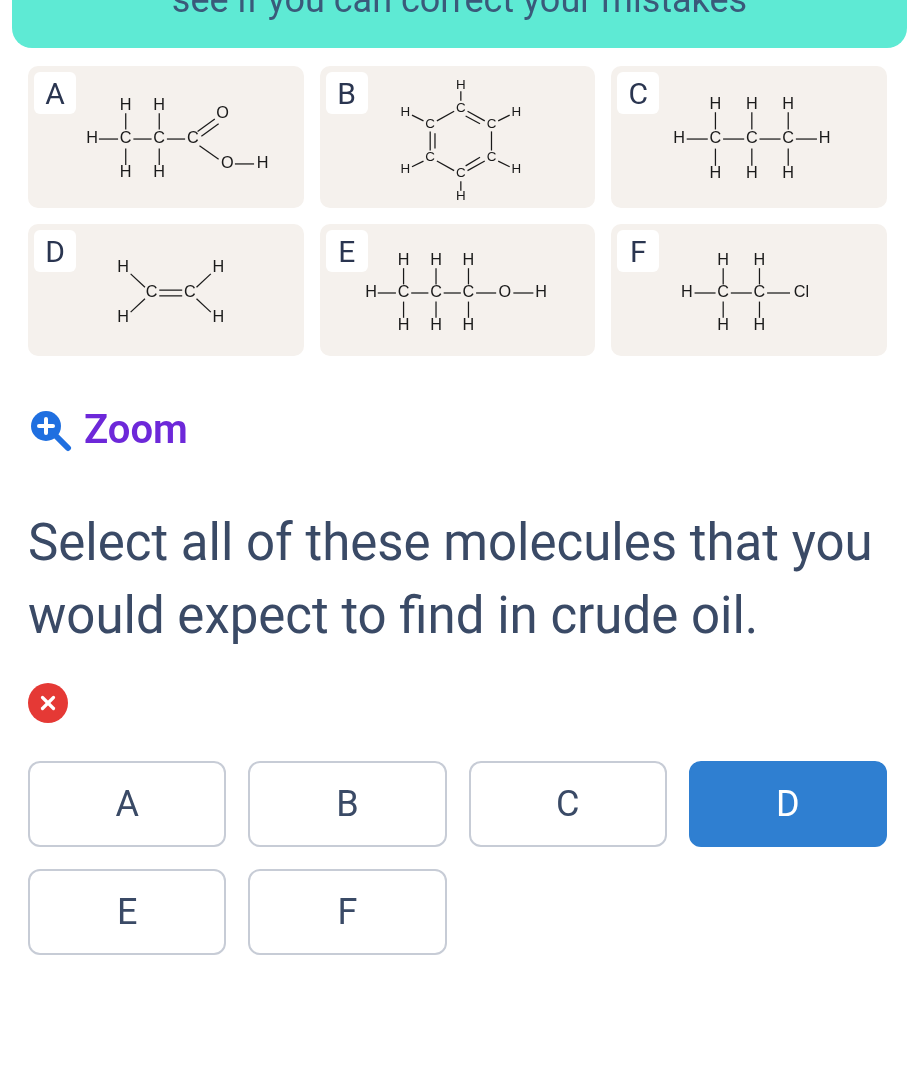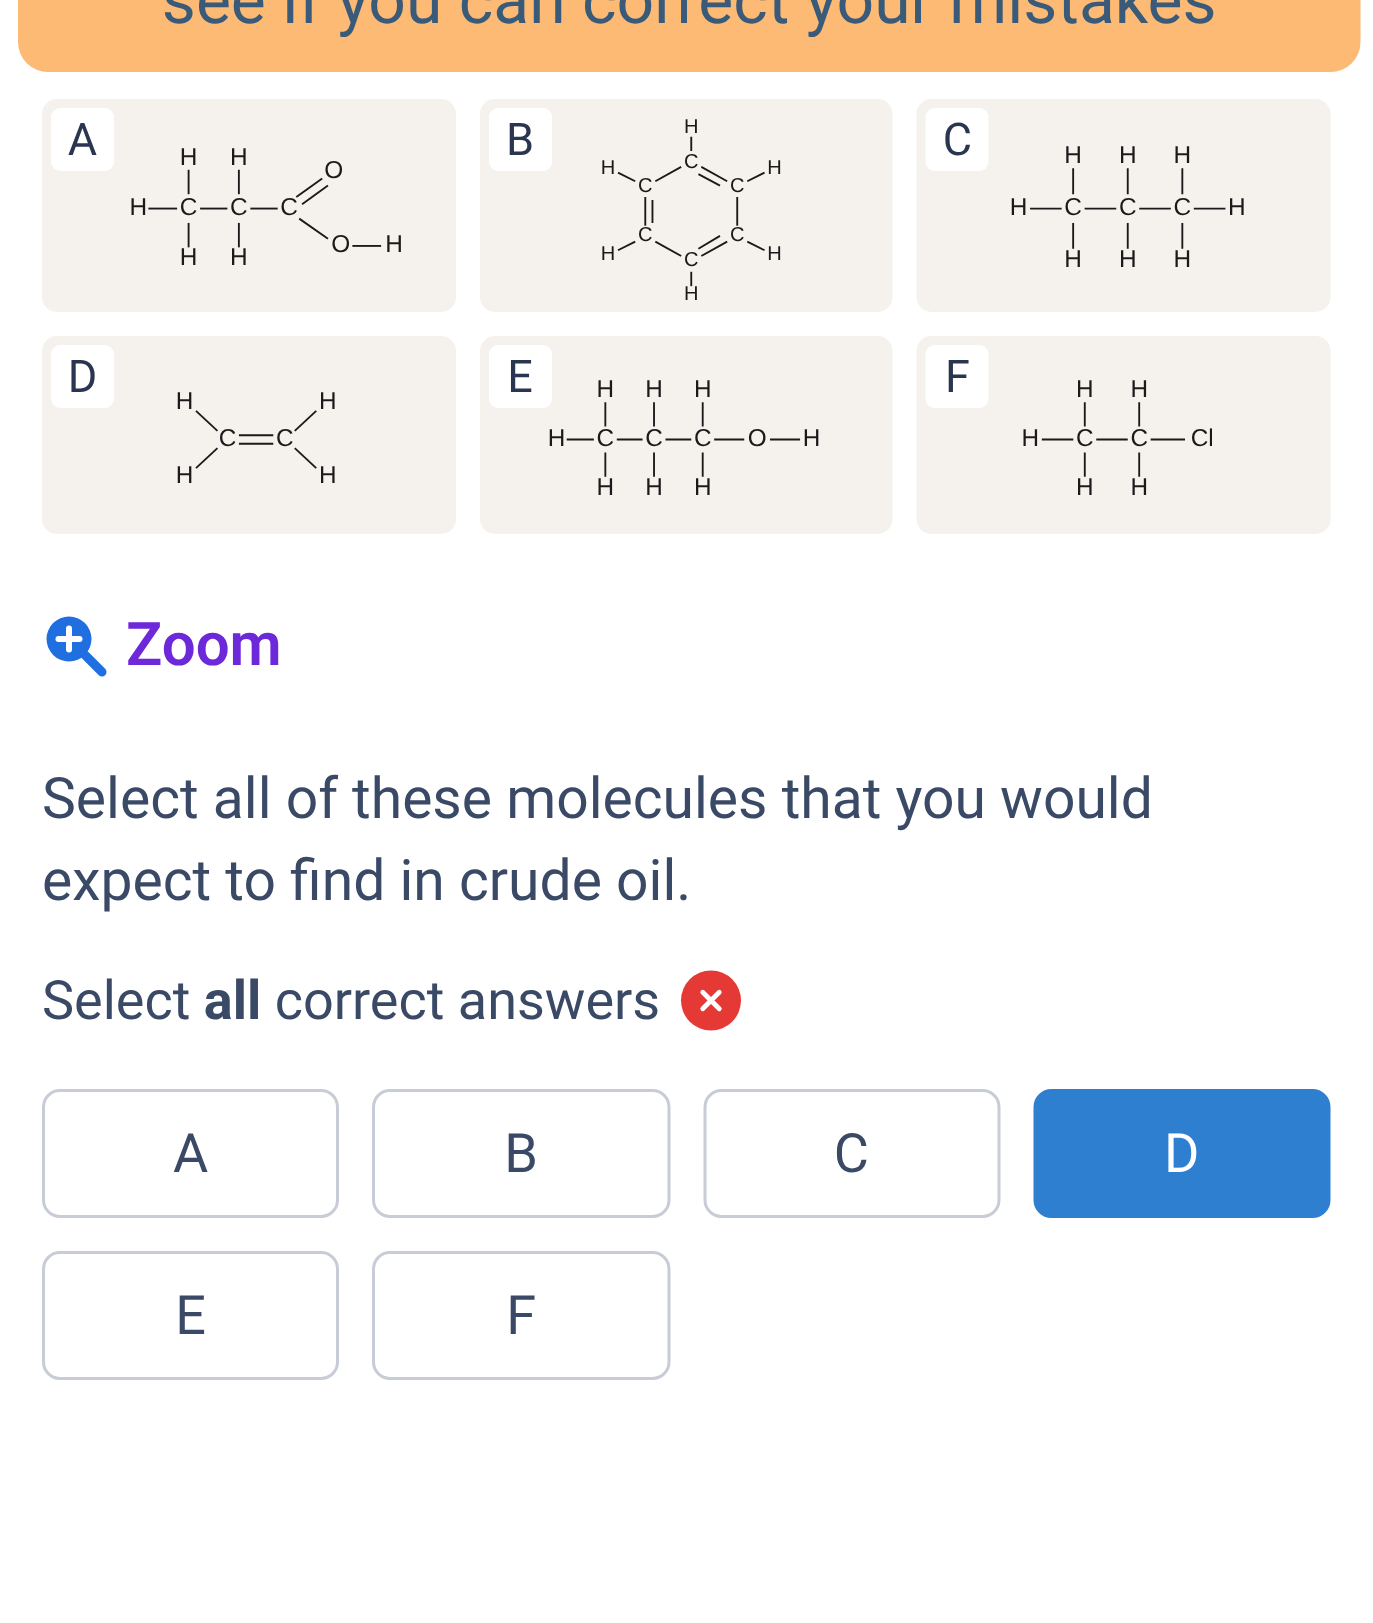--- a/index.html
+++ b/index.html
@@ -4,26 +4,26 @@
 <style>
   * { box-sizing: border-box; margin: 0; padding: 0; }
   body {
     font-family: -apple-system, BlinkMacSystemFont, "Segoe UI", Roboto, sans-serif;
     background: #fff;
     width: 915px;
     padding: 0;
     color: #3a4a66;
   }
   .banner {
-    background: #fdba74;
+    background: #5eead4;
     border-radius: 0 0 20px 20px;
     padding: 0 30px 18px 30px;
     margin: 0 8px 18px 12px;
     color: #3a5a7a;
-    font-size: 44px;
+    font-size: 36px;
     text-align: center;
     overflow: hidden;
     height: 48px;
     line-height: 0px;
   }
   .molecule-grid {
     display: grid;
     grid-template-columns: repeat(3, 1fr);
     gap: 16px;
     padding: 0 28px;
@@ -73,21 +73,21 @@
     font-weight: 600;
     cursor: pointer;
   }
   .zoom-icon {
     width: 44px; height: 44px;
     display: inline-flex; align-items: center; justify-content: center;
   }
 
   .question {
     padding: 30px 28px 10px 28px;
-    font-size: 38px;
+    font-size: 51px;
     line-height: 1.45;
     color: #3a4a66;
   }
 
   .instr-row {
     padding: 20px 28px 10px 28px;
     font-size: 36px;
     color: #3a4a66;
     display: flex;
     align-items: center;
@@ -327,23 +327,20 @@
         <line x1="29" y1="29" x2="40" y2="40" stroke="#1f6fe0" stroke-width="6" stroke-linecap="round"></line>
       </svg>
     </span>
     <span>Zoom</span>
   </span>
 </div>
 
 <div class="question">Select all of these molecules that you would expect to find in crude oil.</div>
 
 <div class="instr-row">
-  <span>
-    <span>Select </span><b>all</b><span> correct answers</span>
-  </span>
   <span class="x-badge">
     <svg viewBox="0 0 24 24" width="22" height="22">
       <line x1="6" y1="6" x2="18" y2="18" stroke="#fff" stroke-width="3.5" stroke-linecap="round"></line>
       <line x1="18" y1="6" x2="6" y2="18" stroke="#fff" stroke-width="3.5" stroke-linecap="round"></line>
     </svg>
   </span>
 </div>
 
 <div class="answer-grid">
   <div class="answer-btn">A</div>

